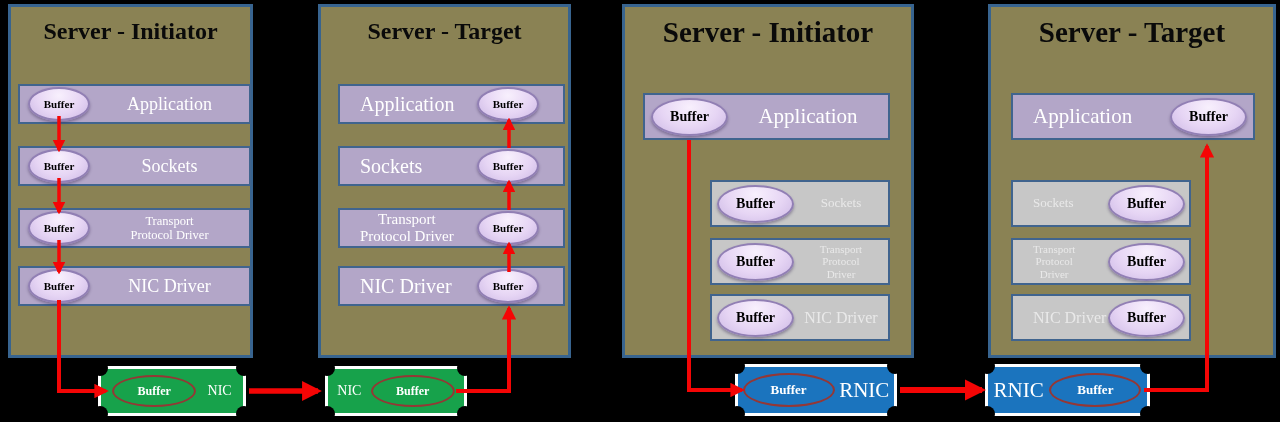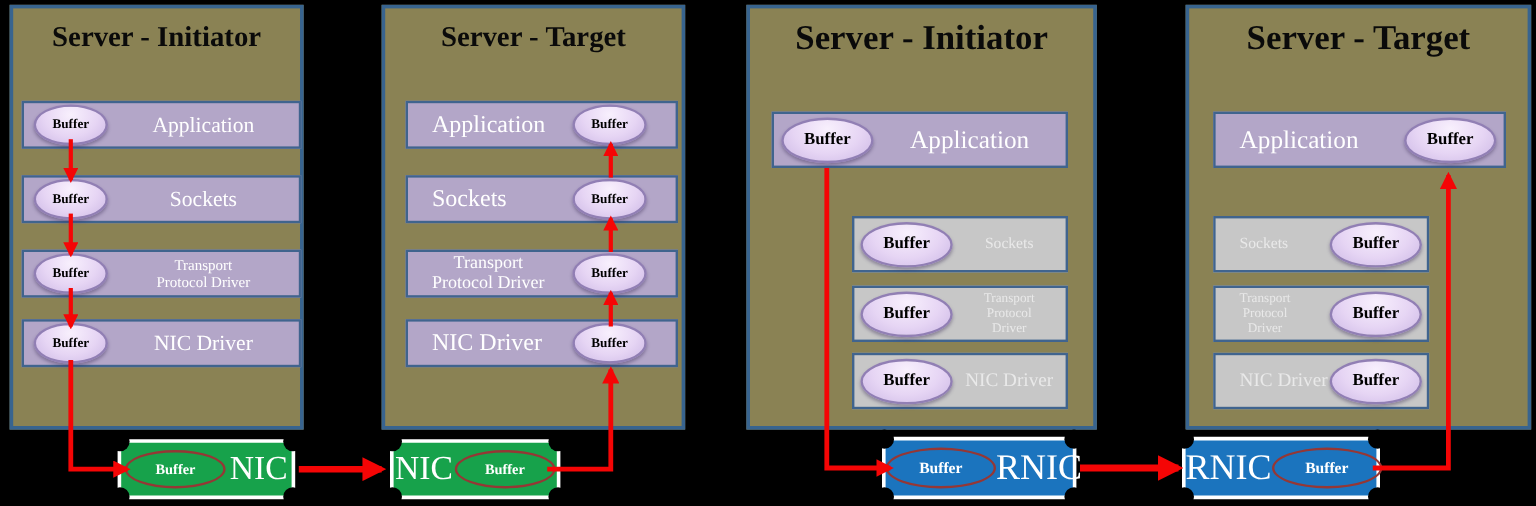--- a/index.html
+++ b/index.html
@@ -69,22 +69,22 @@
   #nic2{left:325px;top:366px;width:142px;height:50px}
   #rnic1{left:735px;top:364px;width:162px;height:52px}
   #rnic2{left:985px;top:364px;width:165px;height:52px}
   .adapter .oval.net{
     background:transparent;border:2px solid var(--maroon,#953735);
     color:#fff;box-shadow:none;
   }
   .nic-oval{width:84px;height:32px;font-size:12px}
   .rnic-oval{width:92px;height:34px;font-size:13px}
   .net-label{color:#fff;flex:0 0 auto}
-  .nic-label{font-size:28px}
-  .rnic-label{font-size:30px}
+  .nic-label{font-size:14px}
+  .rnic-label{font-size:21px}
   .notch{position:absolute;width:16px;height:16px;border-radius:50%;background:#000}
   .n-tl{left:-9px;top:-9px}.n-tr{right:-9px;top:-9px}
   .n-bl{left:-9px;bottom:-9px}.n-br{right:-9px;bottom:-9px}
   
   .overlay{position:absolute;left:0;top:0;width:1280px;height:422px;pointer-events:none}
 </style>
 </head>
 <body>
 
 <div class="canvas">

